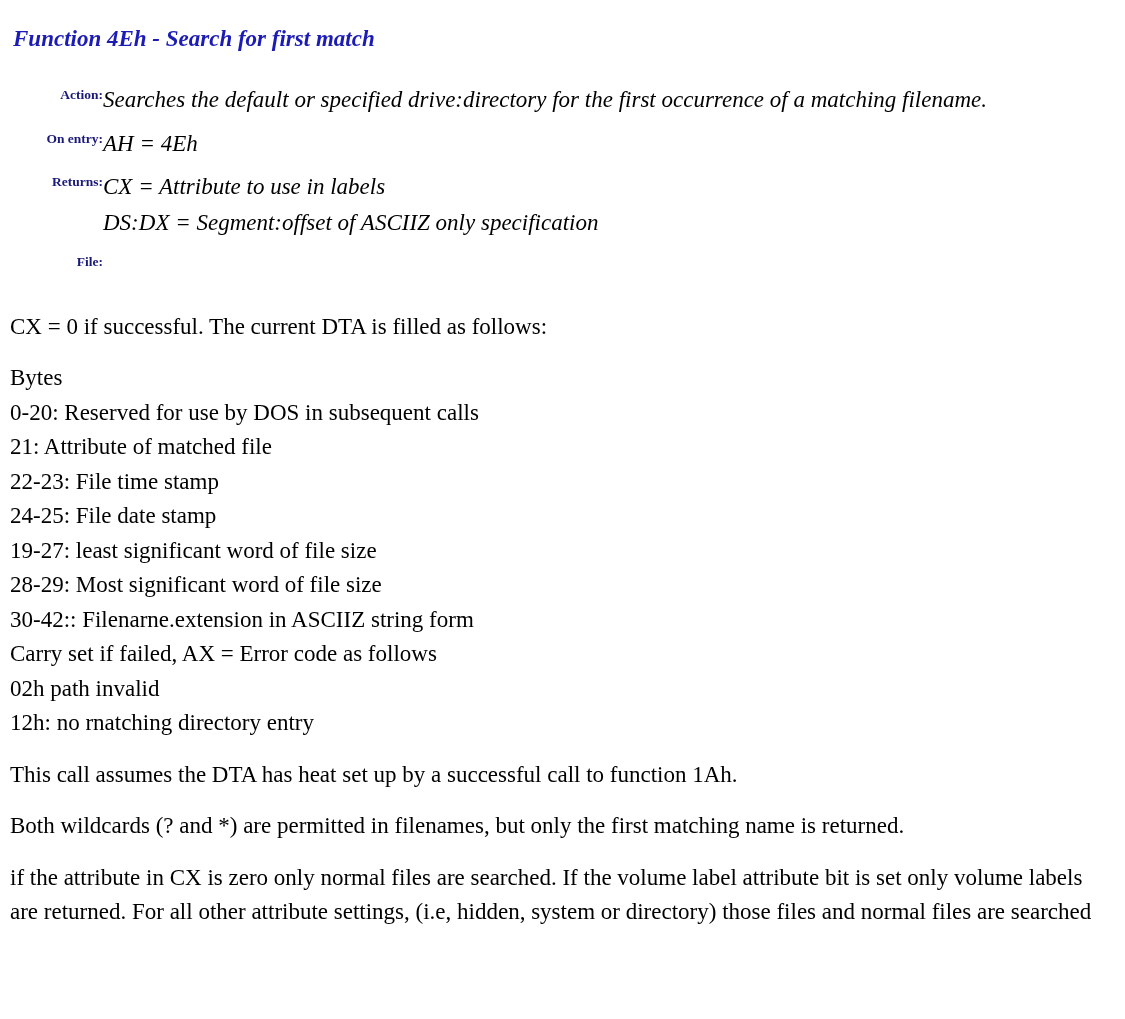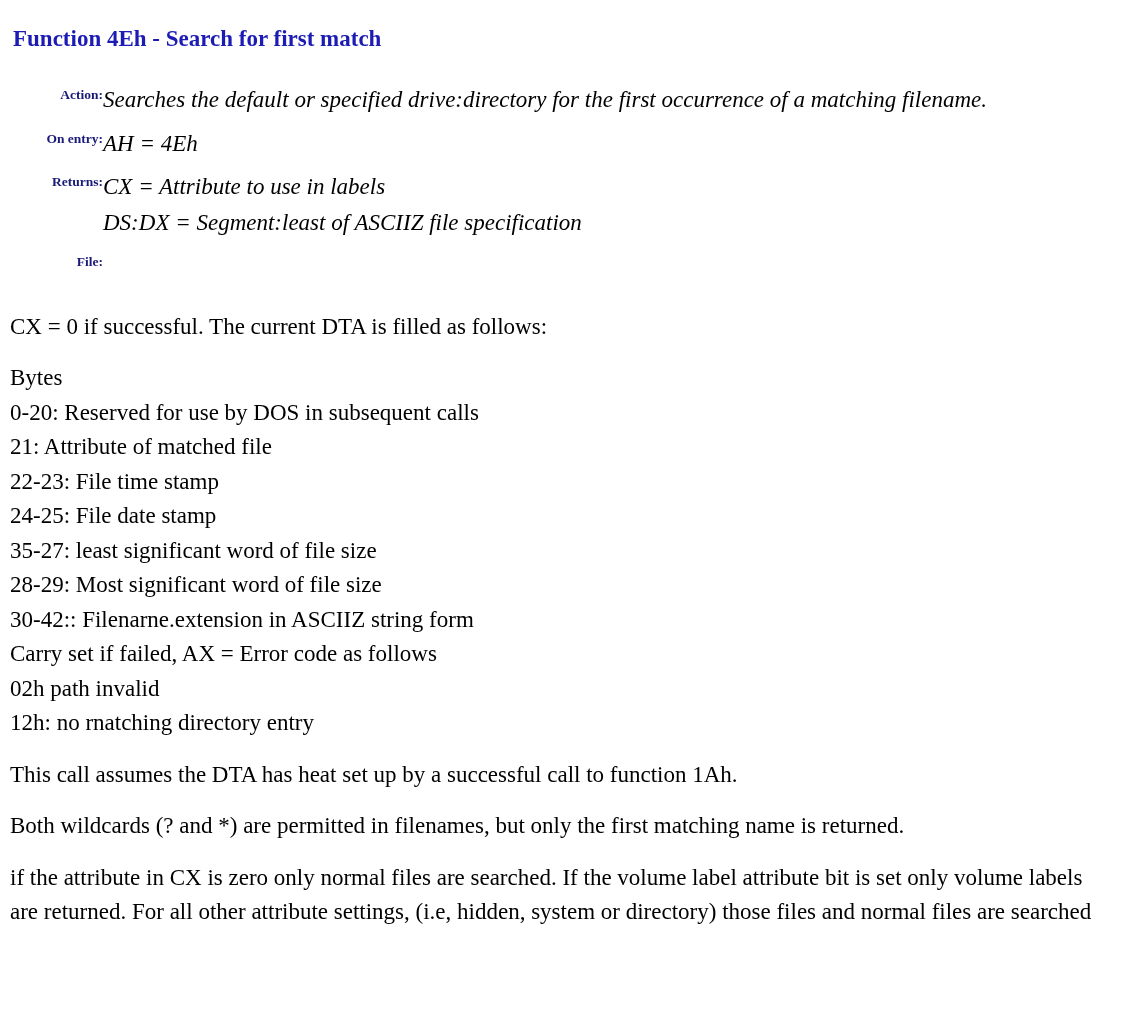--- a/index.html
+++ b/index.html
@@ -16,20 +16,21 @@
     font-size: 23px;
     color: #000000;
     overflow: hidden;
   }
   .page-title {
     font-size: 23px;
     font-weight: bold;
     color: #1c1cb4;
     margin: 0 0 0 3px;
     line-height: 1.1;
+    font-style: italic;
   }
   .def-rows {
     margin-top: 31px;
   }
   .def-row {
     display: grid;
     grid-template-columns: 93px 1fr;
     margin-bottom: 7px;
   }
   .def-label {
@@ -79,42 +80,42 @@
 
   <div class="def-row">
     <div class="def-label">On entry:</div>
     <div class="def-content">AH = 4Eh</div>
   </div>
 
   <div class="def-row">
     <div class="def-label">Returns:</div>
     <div class="def-content">
       <div>CX = Attribute to use in labels</div>
-      <div>DS:DX = Segment:least of ASCIIZ file specification</div>
+      <div>DS:DX = Segment:offset of ASCIIZ only specification</div>
     </div>
   </div>
 
   <div class="def-row">
     <div class="def-label">File:</div>
     <div class="def-content"></div>
   </div>
 
 </div>
 
 <div class="notes-body">
 
   <p>CX = 0 if successful. The current DTA is filled as follows:</p>
 
   <div class="dta-bytes-list">
     <div class="dta-byte-line">Bytes</div>
     <div class="dta-byte-line">0-20: Reserved for use by DOS in subsequent calls</div>
     <div class="dta-byte-line">21: Attribute of matched file</div>
     <div class="dta-byte-line">22-23: File time stamp</div>
     <div class="dta-byte-line">24-25: File date stamp</div>
-    <div class="dta-byte-line">35-27: least significant word of file size</div>
+    <div class="dta-byte-line">19-27: least significant word of file size</div>
     <div class="dta-byte-line">28-29: Most significant word of file size</div>
     <div class="dta-byte-line">30-42:: Filenarne.extension in ASCIIZ string form</div>
     <div class="dta-byte-line">Carry set if failed, AX = Error code as follows</div>
     <div class="dta-byte-line">02h path invalid</div>
     <div class="dta-byte-line">12h: no rnatching directory entry</div>
   </div>
 
   <p>This call assumes the DTA has heat set up by a successful call to function 1Ah.</p>
   <p>Both wildcards (? and *) are permitted in filenames, but only the first matching name is returned.</p>
   <p>if the attribute in CX is zero only normal files are searched. If the volume label attribute bit is set only volume labels are returned. For all other attribute settings, (i.e, hidden, system or directory) those files and normal files are searched</p>

